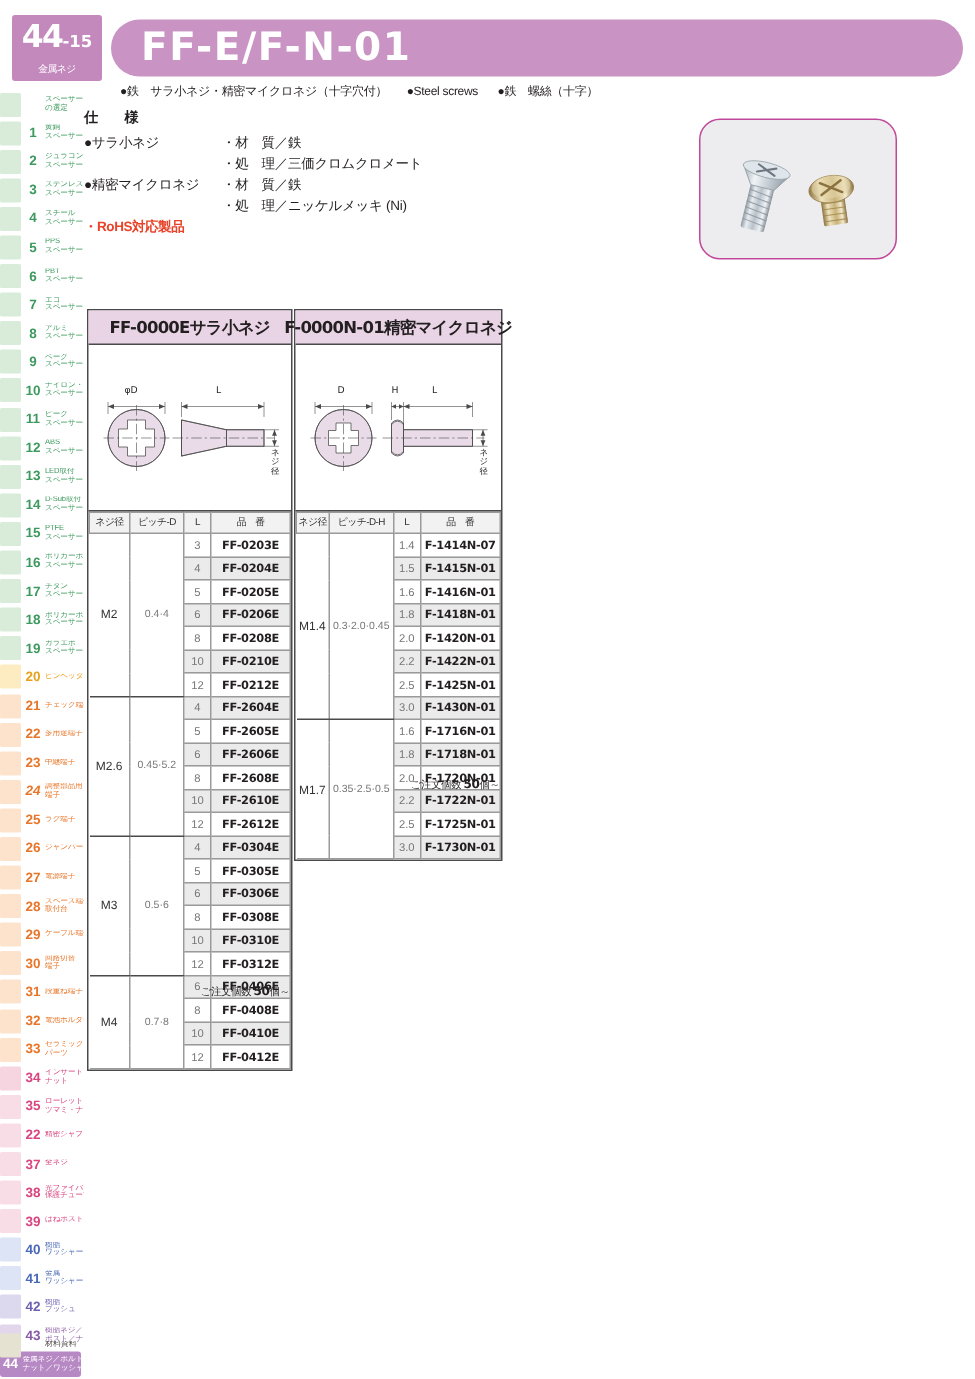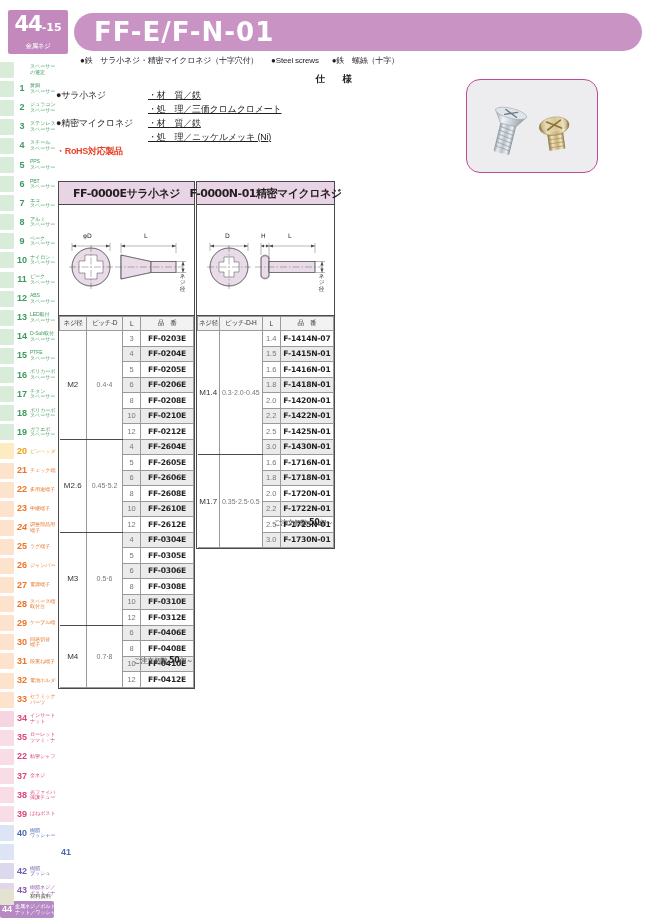--- a/index.html
+++ b/index.html
@@ -73,35 +73,35 @@
   #subhead{
     position:absolute;left:80px;top:55px;font-size:8px;color:#231f20;letter-spacing:-0.2px;
   }
   #subhead span.b{margin-right:3px;}
   .gap{display:inline-block;width:10px;}
 
   
   #spec{
     position:absolute;left:56px;top:72px;width:300px;font-size:9px;line-height:14px;
   }
-  #spec .spec-title{font-weight:bold;letter-spacing:4px;margin-bottom:2px;font-size:9.5px;text-align:right;}
+  #spec .spec-title{font-weight:bold;letter-spacing:4px;margin-bottom:2px;font-size:9.5px;}
   .spec-row{display:flex;}
   .spec-key{width:92px;flex:0 0 92px;letter-spacing:-0.2px;}
-  .spec-val{letter-spacing:-0.2px;text-decoration:underline;}
+  .spec-val{letter-spacing:-0.2px;}
   .rohs{color:#e8442a;font-weight:bold;letter-spacing:-0.3px;}
 
   
   #photo-box{
     position:absolute;left:466px;top:79px;width:130px;height:92px;
     border:1.4px solid #c0489a;border-radius:14px;background:#ededef;
     overflow:hidden;
   }
 
   
-  .tblbox{position:absolute;top:181px;border:1px solid #4a4a4a;background:#fff;}
+  .tblbox{position:absolute;top:206px;border:1px solid #4a4a4a;background:#fff;}
   #tbl-left{left:58px;width:135px;}
   #tbl-right{left:196px;width:137px;}
 
   .tbl-head{
     height:22px;background:#e9d4e6;border-bottom:1px solid #4a4a4a;
     display:flex;align-items:center;justify-content:center;
     font-size:11px;font-weight:bold;letter-spacing:-0.5px;white-space:nowrap;
   }
   .tbl-head .code{font-family:"DejaVu Sans",sans-serif;}
   .draw-area{height:110px;border-bottom:1px solid #4a4a4a;position:relative;}
@@ -450,21 +450,21 @@
     <div class="side-item">
       <div class="side-chip" style="background: rgb(220, 228, 245);"></div>
       <div class="side-num" style="color: rgb(74, 104, 184);">40</div>
       <div class="side-txt" style="color: rgb(74, 104, 184);">
         <span>樹脂</span>
         <span>ワッシャー</span>
       </div>
     </div>
     <div class="side-item">
       <div class="side-chip" style="background: rgb(220, 228, 245);"></div>
-      <div class="side-num" style="color: rgb(74, 104, 184); padding-left: 44px;">41</div>
+      <div class="side-num" style="color: rgb(74, 104, 184);">41</div>
       <div class="side-txt" style="color: rgb(74, 104, 184);">
         <span>金属</span>
         <span>ワッシャー</span>
       </div>
     </div>
     <div class="side-item">
       <div class="side-chip" style="background: rgb(220, 217, 238);"></div>
       <div class="side-num" style="color: rgb(106, 95, 176);">42</div>
       <div class="side-txt" style="color: rgb(106, 95, 176);">
         <span>樹脂</span>

